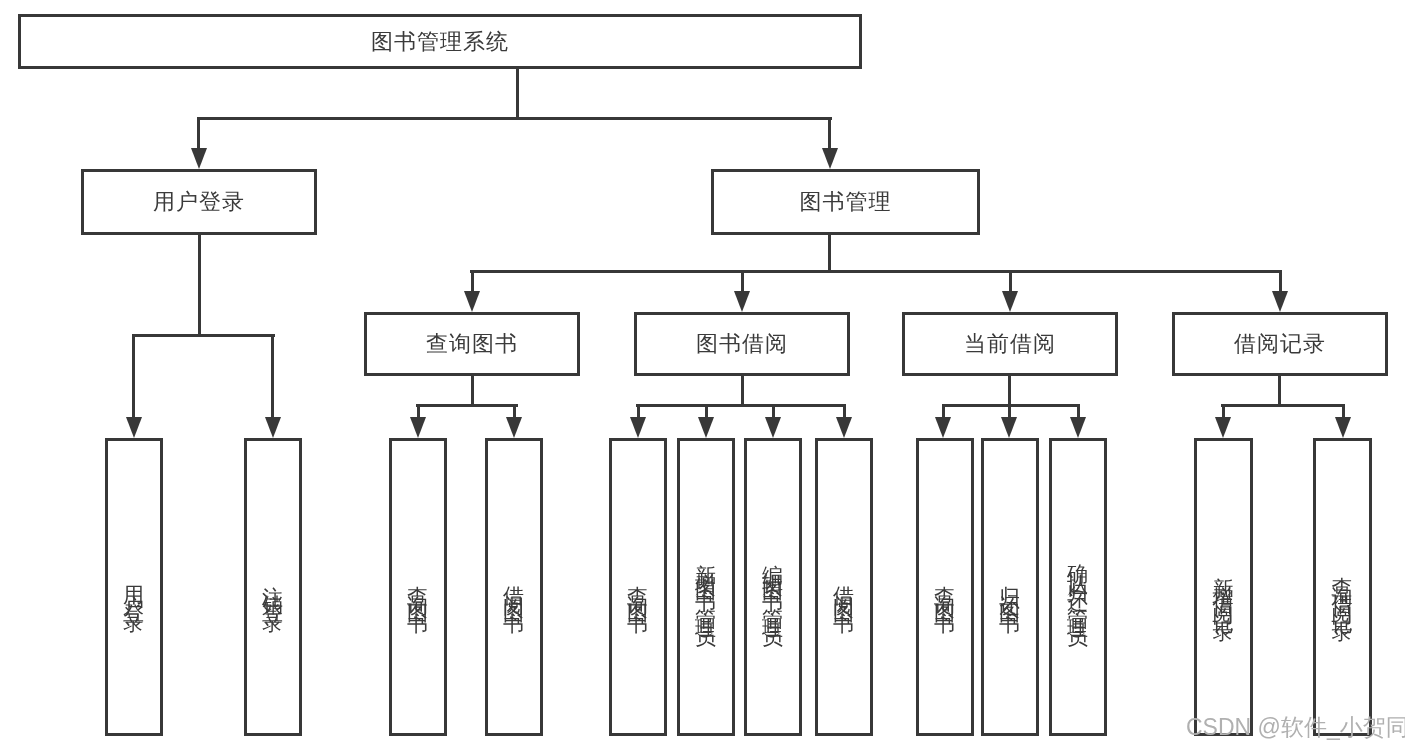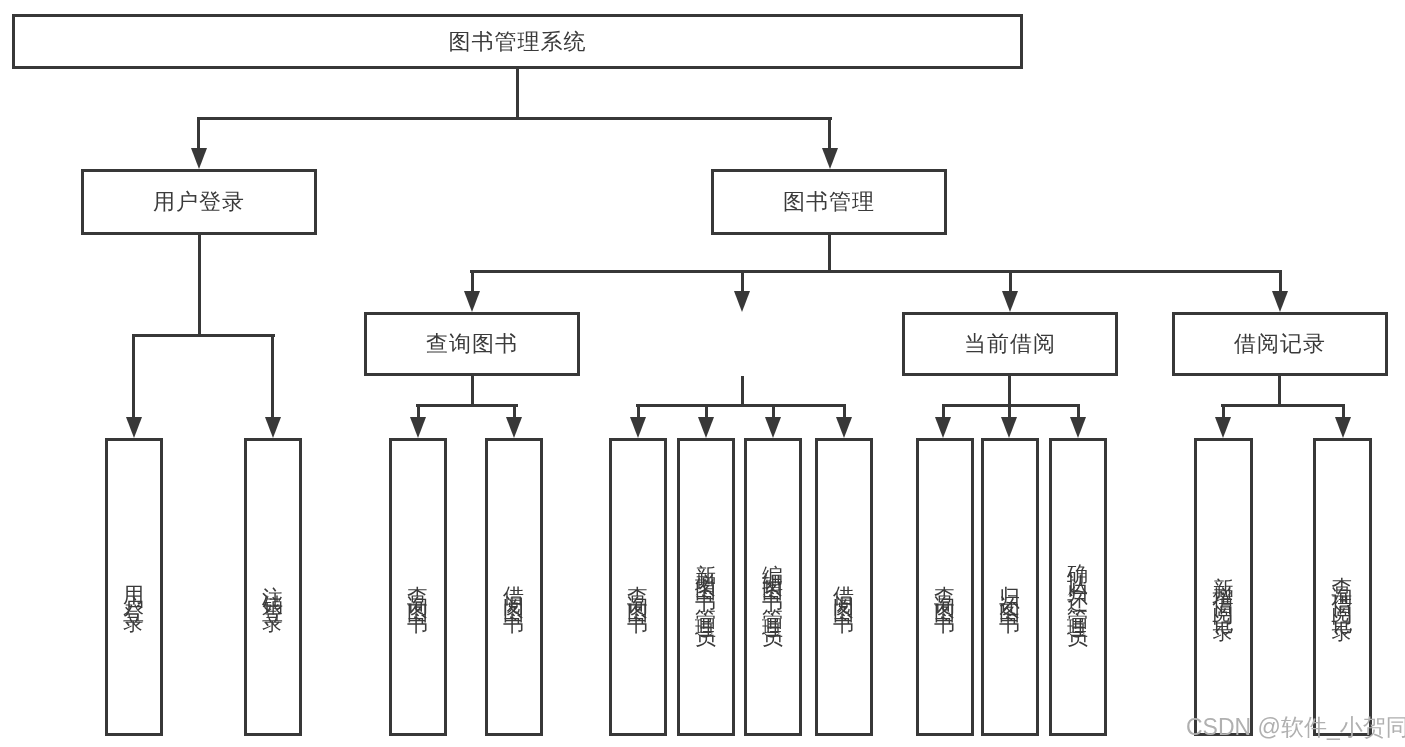--- a/index.html
+++ b/index.html
@@ -54,35 +54,35 @@
     color:var(--wm);
     z-index:5;
     white-space:nowrap;
   }
 </style>
 </head>
 <body>
 
 <div id="canvas">
 
-  <div class="box" style="left:12px;top:14px;width:1011px;height:55px">
+  <div class="box" style="left:18px;top:14px;width:844px;height:55px">
     <span>图书管理系统</span>
   </div>
 
   <div class="ln" style="left:516px;top:69px;width:3px;height:50px"></div>
   <div class="ln" style="left:197px;top:117px;width:635px;height:3px"></div>
   <div class="ln" style="left:197px;top:119px;width:3px;height:30px"></div>
   <div class="arr" style="left:191px;top:148px"></div>
   <div class="ln" style="left:828px;top:119px;width:3px;height:30px"></div>
   <div class="arr" style="left:822px;top:148px"></div>
 
   <div class="box" style="left:81px;top:169px;width:236px;height:66px">
     <span>用户登录</span>
   </div>
-  <div class="box" style="left:711px;top:169px;width:236px;height:66px">
+  <div class="box" style="left:711px;top:169px;width:269px;height:66px">
     <span>图书管理</span>
   </div>
 
   <div class="ln" style="left:198px;top:235px;width:3px;height:101px"></div>
   <div class="ln" style="left:132px;top:334px;width:143px;height:3px"></div>
   <div class="ln" style="left:132px;top:336px;width:3px;height:82px"></div>
   <div class="arr" style="left:126px;top:417px"></div>
   <div class="ln" style="left:271px;top:336px;width:3px;height:82px"></div>
   <div class="arr" style="left:265px;top:417px"></div>
 
@@ -92,20 +92,23 @@
   <div class="arr" style="left:464px;top:291px"></div>
   <div class="ln" style="left:741px;top:272px;width:3px;height:20px"></div>
   <div class="arr" style="left:734px;top:291px"></div>
   <div class="ln" style="left:1009px;top:272px;width:3px;height:20px"></div>
   <div class="arr" style="left:1002px;top:291px"></div>
   <div class="ln" style="left:1279px;top:272px;width:3px;height:20px"></div>
   <div class="arr" style="left:1272px;top:291px"></div>
 
   <div class="box" style="left:364px;top:312px;width:216px;height:64px">
     <span>查询图书</span>
+  </div>
+  <div class="box" style="left:634px;top:312px;width:216px;height:64px">
+    <span>图书借阅</span>
   </div>
   <div class="box" style="left:902px;top:312px;width:216px;height:64px">
     <span>当前借阅</span>
   </div>
   <div class="box" style="left:1172px;top:312px;width:216px;height:64px">
     <span>借阅记录</span>
   </div>
 
   <div class="ln" style="left:471px;top:376px;width:3px;height:30px"></div>
   <div class="ln" style="left:416px;top:404px;width:102px;height:3px"></div>

